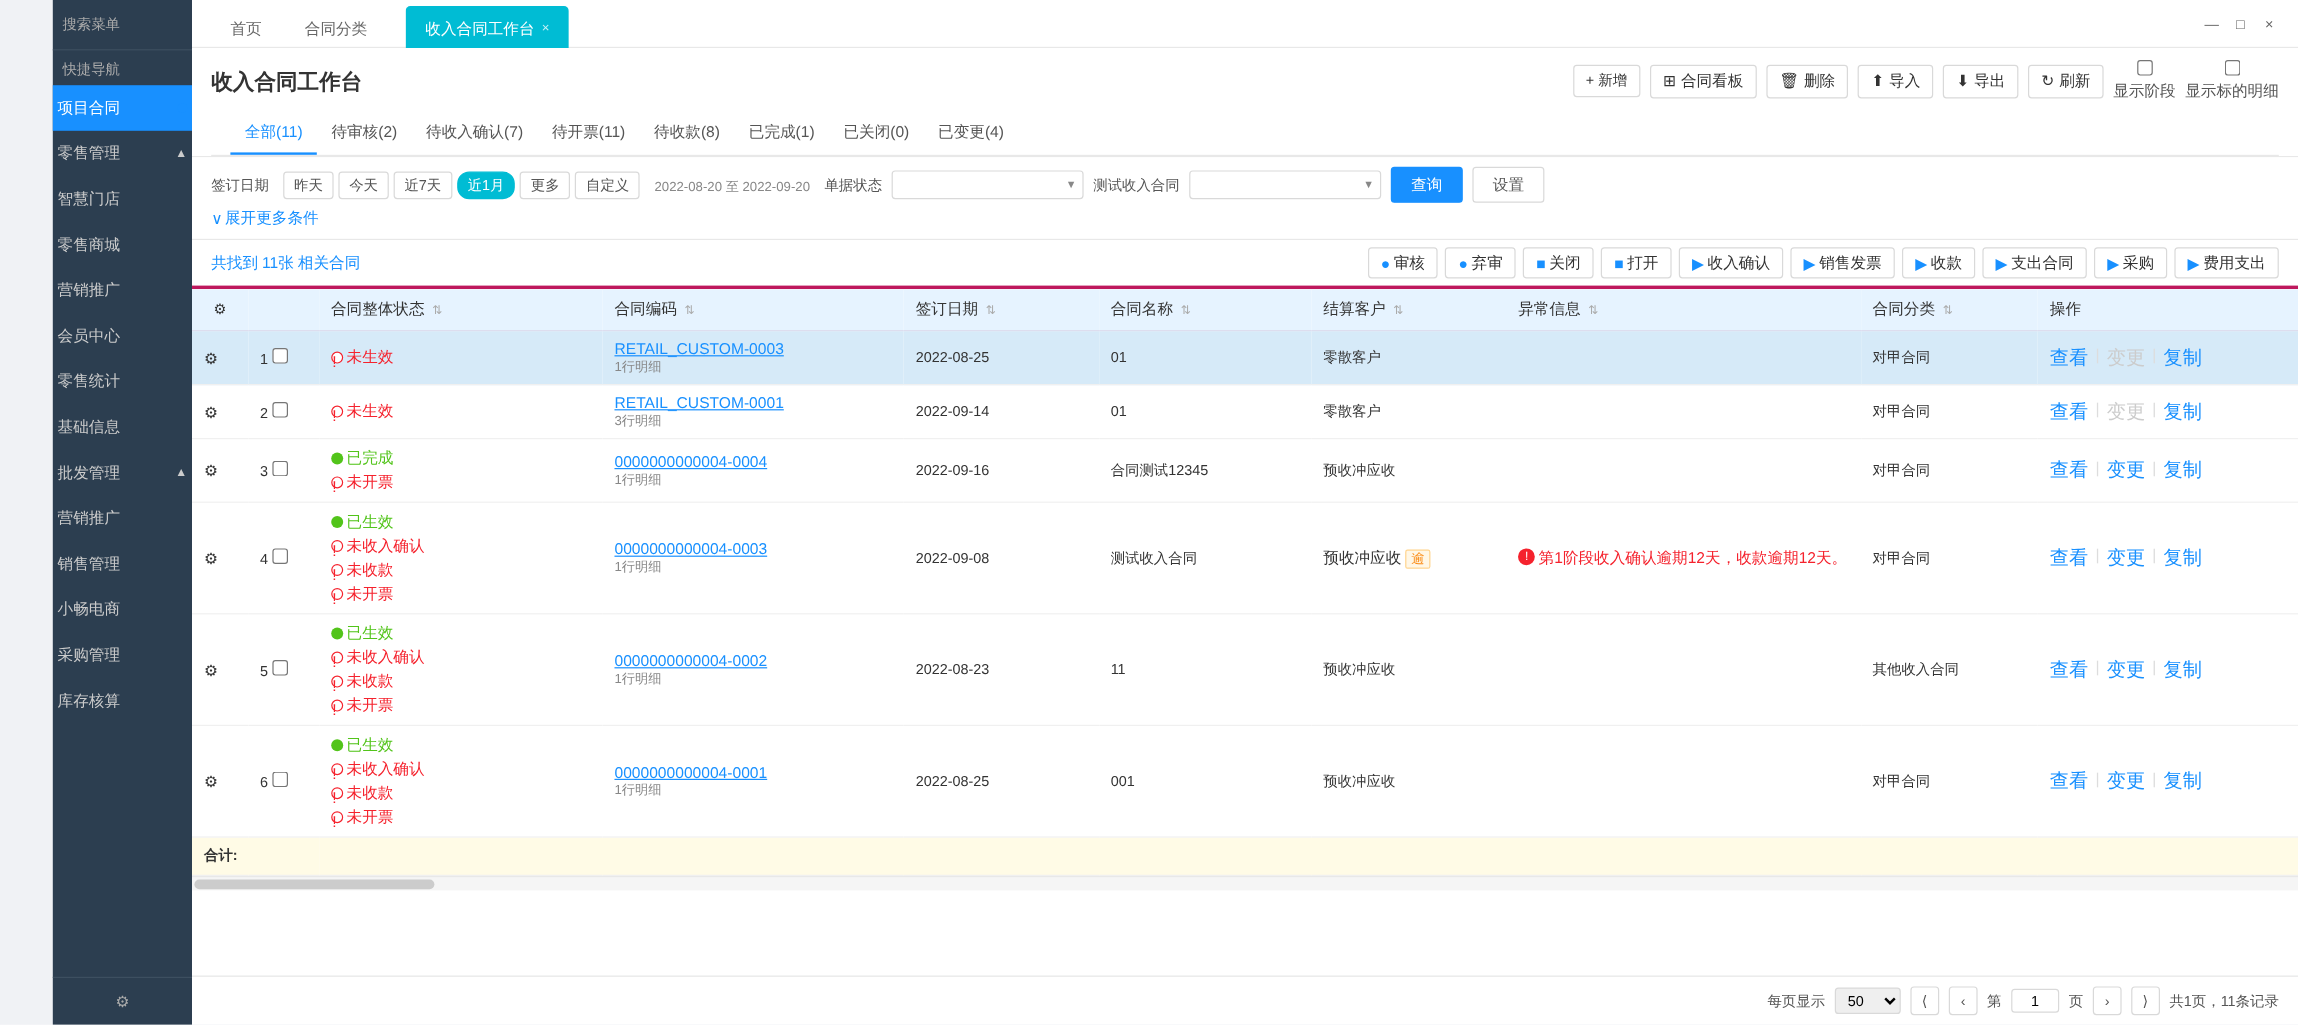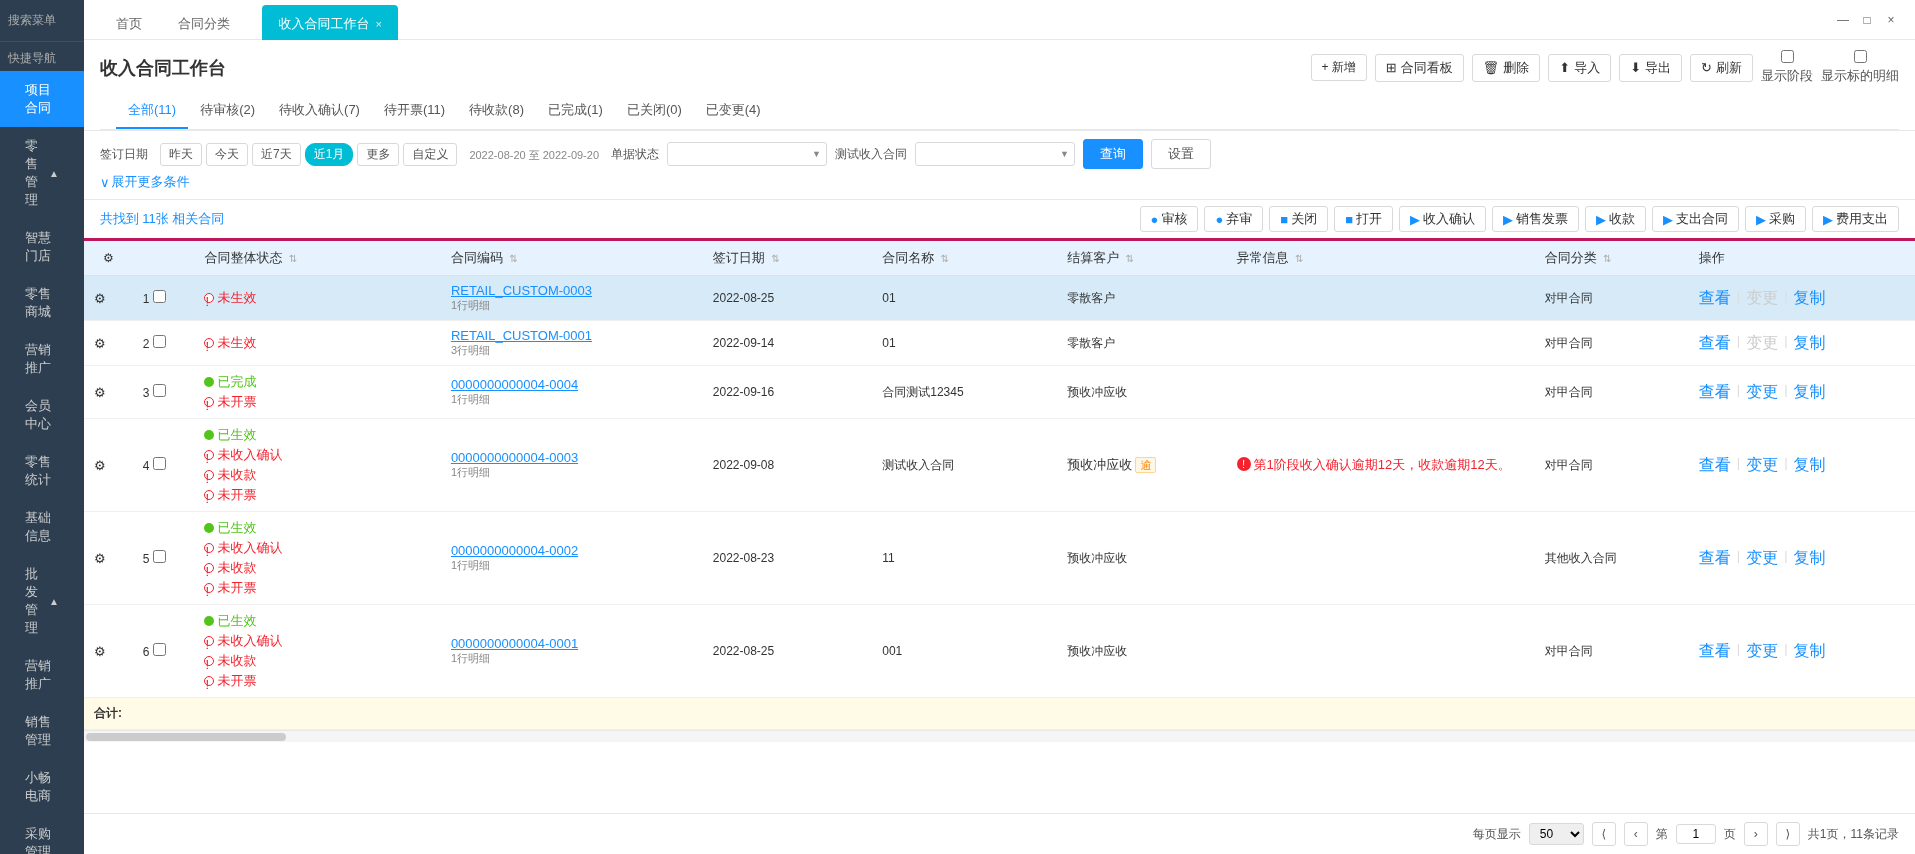--- a/index.html
+++ b/index.html
@@ -1,22 +1,22 @@
 <!DOCTYPE html>
 <html><head>
   <meta charset="utf-8">
   <style>
     * { box-sizing: border-box; margin: 0; padding: 0; font-family: 'Microsoft YaHei', Arial, sans-serif; font-size: 13px; }
     body { background: #f0f2f5; display: flex; height: 854px; overflow: hidden; }
 
     
-    .sidebar { width: 84px; background: #2c3e50; display: flex; flex-direction: column; height: 100%; color: #ccc; flex-shrink: 0; }
+    .sidebar { width: 116px; background: #2c3e50; display: flex; flex-direction: column; height: 100%; color: #ccc; flex-shrink: 0; margin-left: 44px; }
     .sidebar-search { padding: 12px 8px; font-size: 12px; color: #aaa; cursor: pointer; border-bottom: 1px solid #3d4f60; }
     .sidebar-nav-label { padding: 8px 8px 4px; font-size: 12px; color: #aaa; cursor: pointer; }
-    .sidebar-item { padding: 10px 25px; font-size: 13px; color: #ccc; cursor: pointer; display: flex; align-items: center; justify-content: space-between; }
+    .sidebar-item { padding: 10px 4px; font-size: 13px; color: #ccc; cursor: pointer; display: flex; align-items: center; justify-content: space-between; }
     .sidebar-item.active { background: #1890ff; color: #fff; }
     .sidebar-item .arrow { font-size: 10px; }
     .sidebar-bottom { margin-top: auto; padding: 12px 8px; border-top: 1px solid #3d4f60; }
     .sidebar-gear { color: #aaa; cursor: pointer; display: flex; justify-content: center; }
 
     
     .main { flex: 1; display: flex; flex-direction: column; overflow: hidden; }
 
     
     .tab-bar { background: #fff; display: flex; align-items: center; border-bottom: 1px solid #e8e8e8; padding: 0 16px; height: 40px; justify-content: space-between; }

